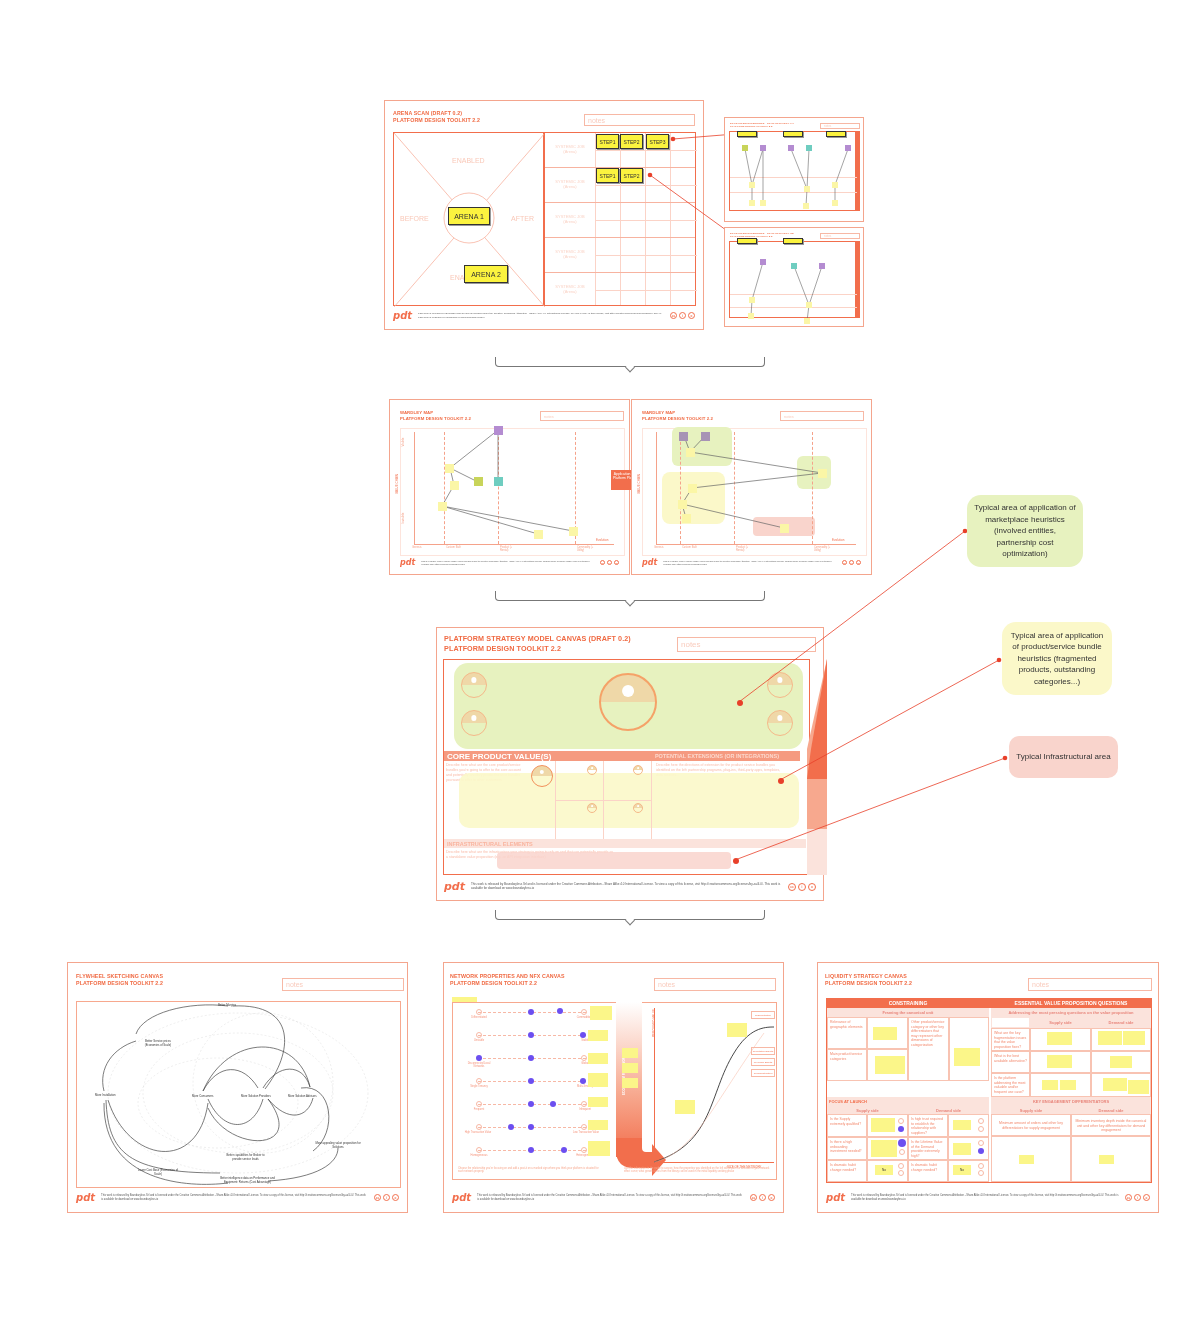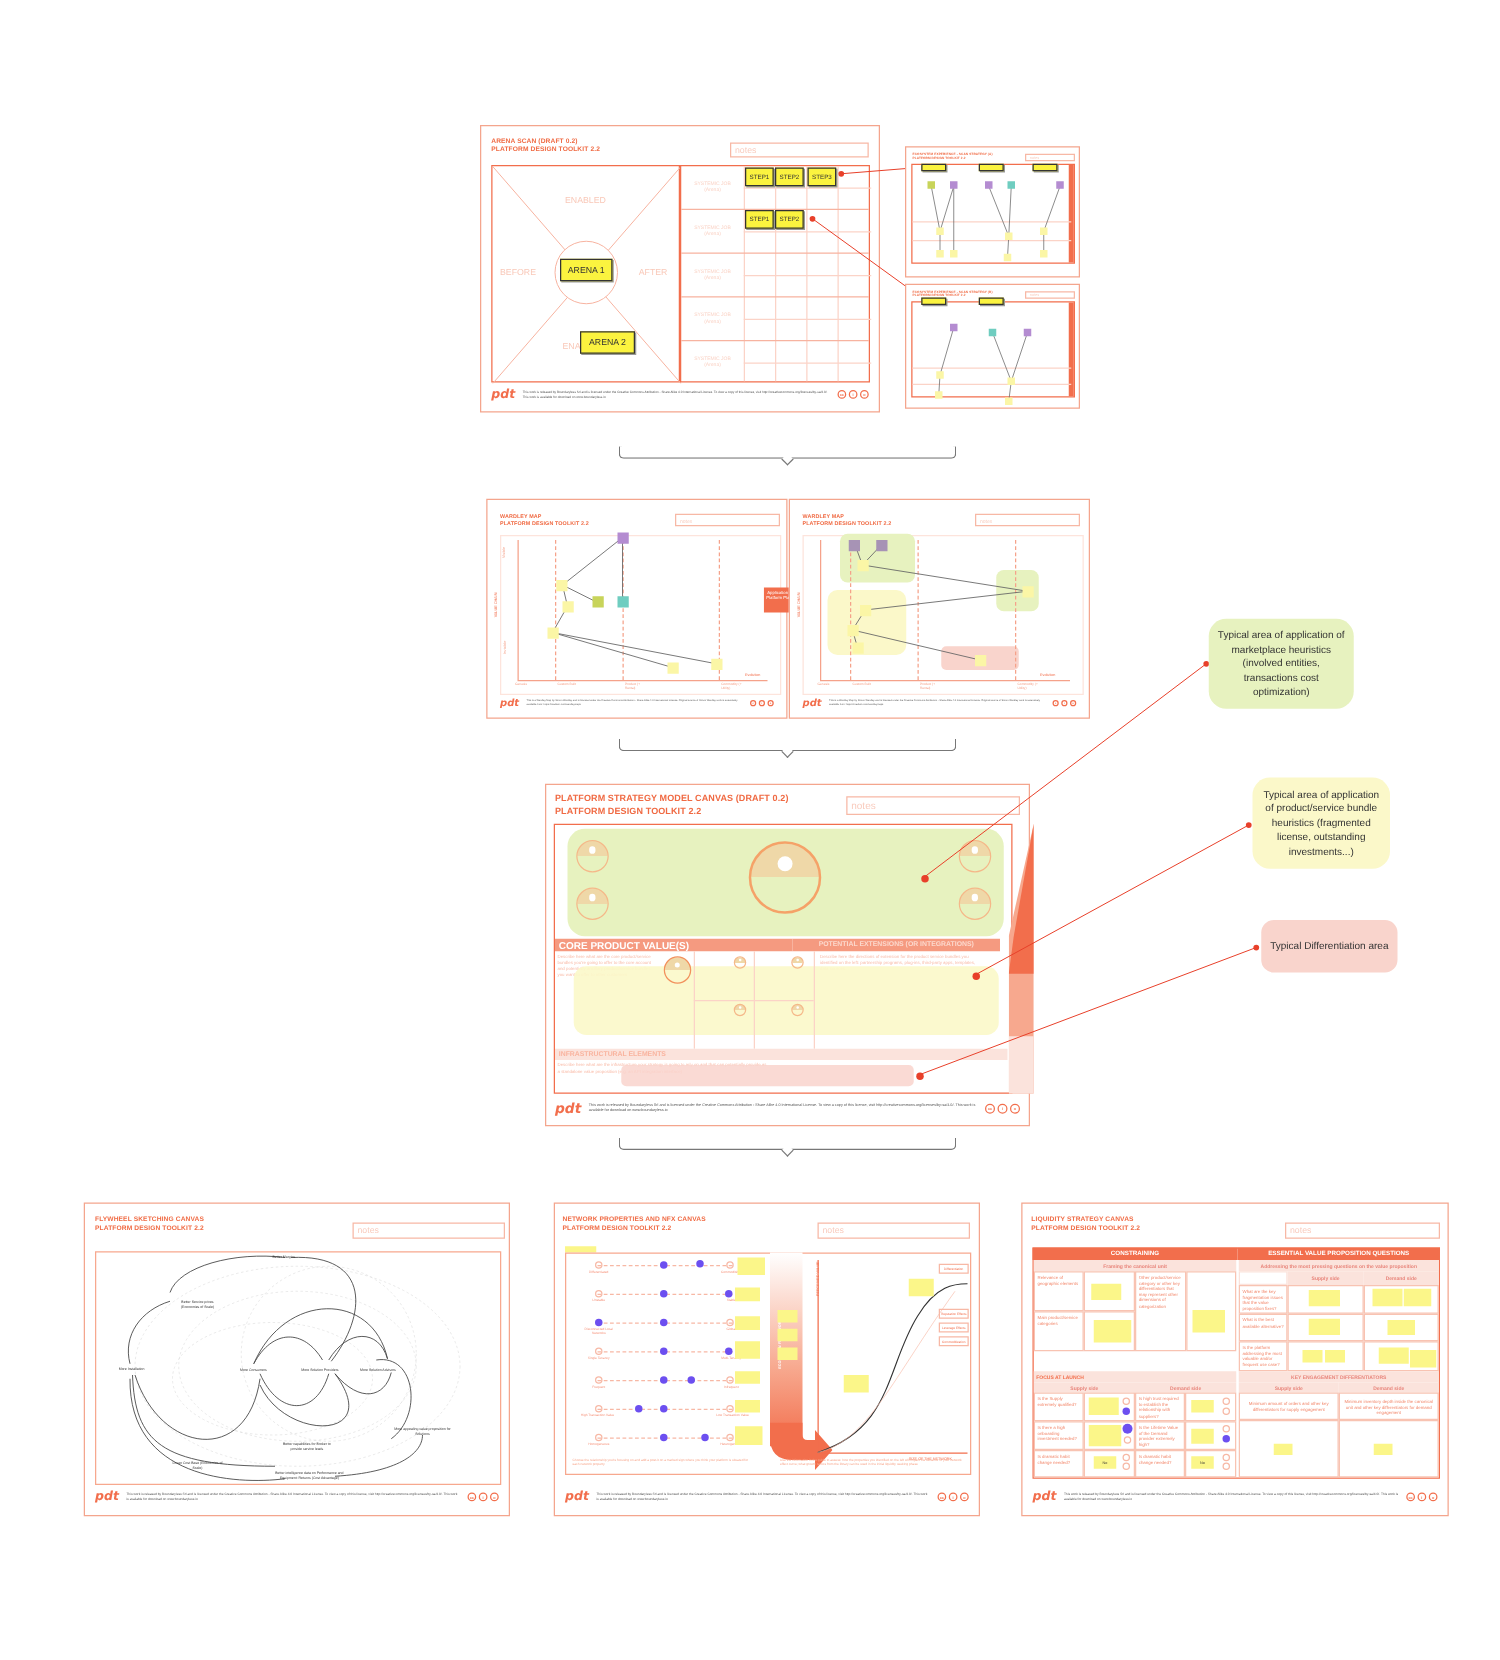--- a/index.html
+++ b/index.html
@@ -344,23 +344,23 @@
 
 <svg class="abs" width="1200" height="1000" style="left:0;top:0;">
   <line x1="739" y1="702" x2="965" y2="531" stroke="#e8402a" stroke-width="0.8"></line>
   <circle cx="965" cy="531" r="2.3" fill="#e8402a"></circle>
   <line x1="780" y1="780" x2="999" y2="660" stroke="#e8402a" stroke-width="0.8"></line>
   <circle cx="999" cy="660" r="2.3" fill="#e8402a"></circle>
   <line x1="735" y1="860" x2="1005" y2="758" stroke="#e8402a" stroke-width="0.8"></line>
   <circle cx="1005" cy="758" r="2.3" fill="#e8402a"></circle>
 </svg>
 
-<div class="callout" style="left:967px;top:495px;width:116px;height:72px;background:#e7f2bf;">Typical area of application of marketplace heuristics (involved entities, transactions cost optimization)</div>
-<div class="callout" style="left:1002px;top:622px;width:110px;height:73px;background:#fbf8c9;">Typical area of application of product/service bundle heuristics (fragmented license, outstanding investments...)</div>
-<div class="callout" style="left:1009px;top:736px;width:109px;height:42px;background:#f9d4cc;border-radius:10px;">Typical Differentiation area</div>
+<div class="callout" style="left:967px;top:495px;width:116px;height:72px;background:#e7f2bf;">Typical area of application of marketplace heuristics (involved entities, partnership cost optimization)</div>
+<div class="callout" style="left:1002px;top:622px;width:110px;height:73px;background:#fbf8c9;">Typical area of application of product/service bundle heuristics (fragmented products, outstanding categories...)</div>
+<div class="callout" style="left:1009px;top:736px;width:109px;height:42px;background:#f9d4cc;border-radius:10px;">Typical Infrastructural area</div>
 
 <div class="brace" style="left:495px;top:910px;width:270px;"></div>
 
 <div class="canvas" style="left:67px;top:962px;width:341px;height:251px;">
   <div class="c-title" style="left:8px;top:10px;font-size:5.3px;">
     <div>FLYWHEEL SKETCHING CANVAS</div>
     <div>PLATFORM DESIGN TOOLKIT 2.2</div>
   </div>
   <div class="notes" style="left:214px;top:15px;width:122px;height:13px;font-size:7px;line-height:12px;">notes</div>
   <div class="inner" style="left:8px;top:38px;width:325px;height:187px;border-color:#f7a88e;"></div>

